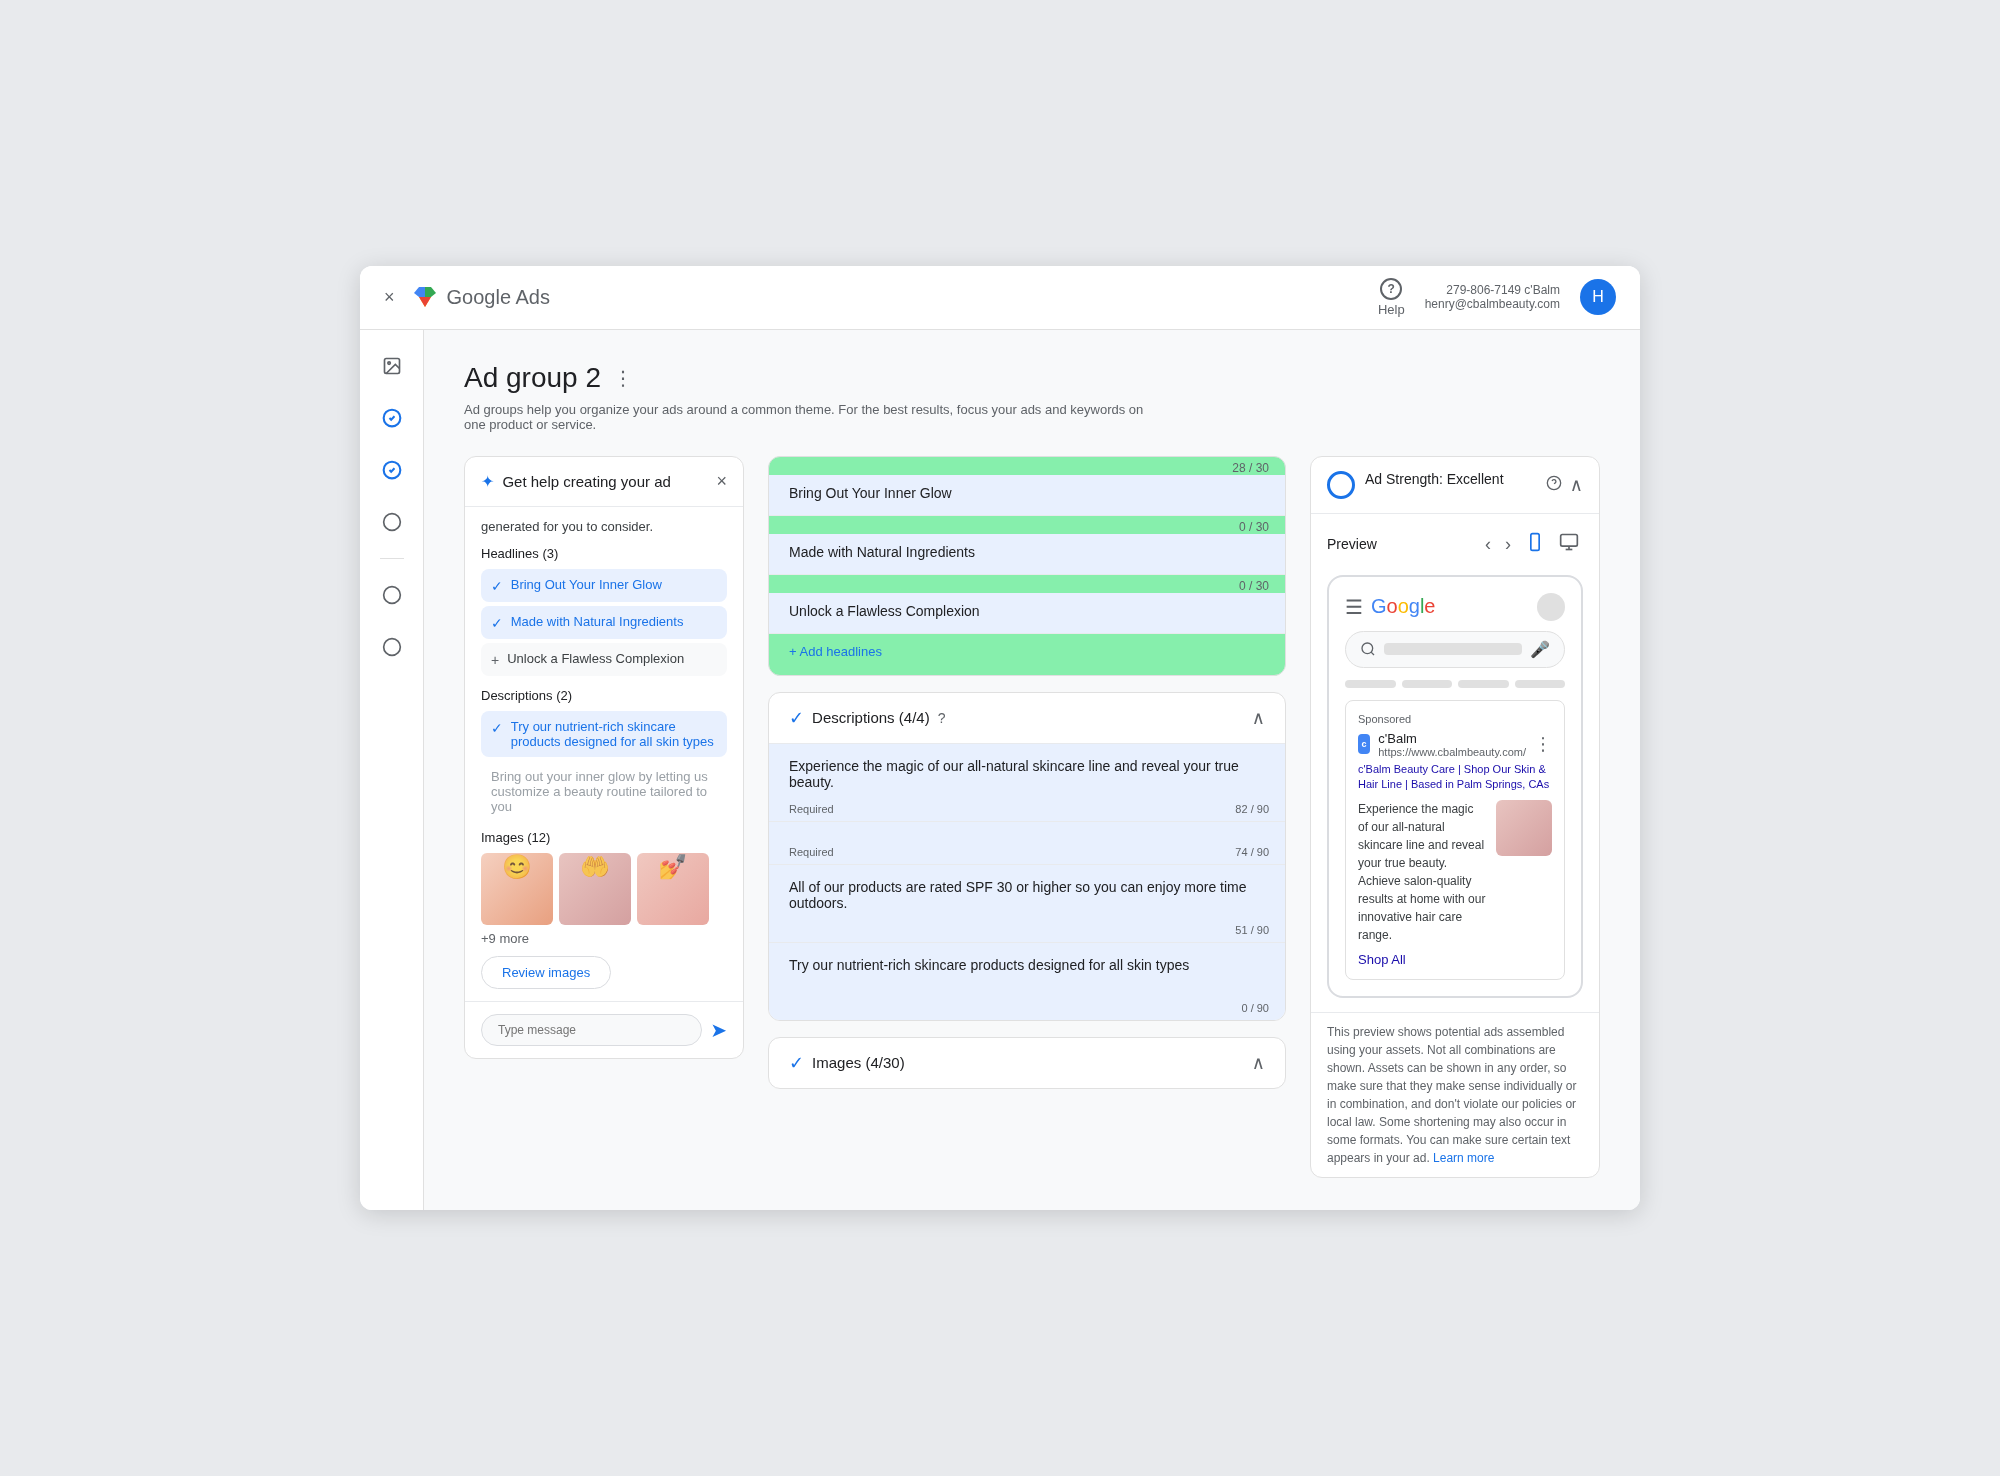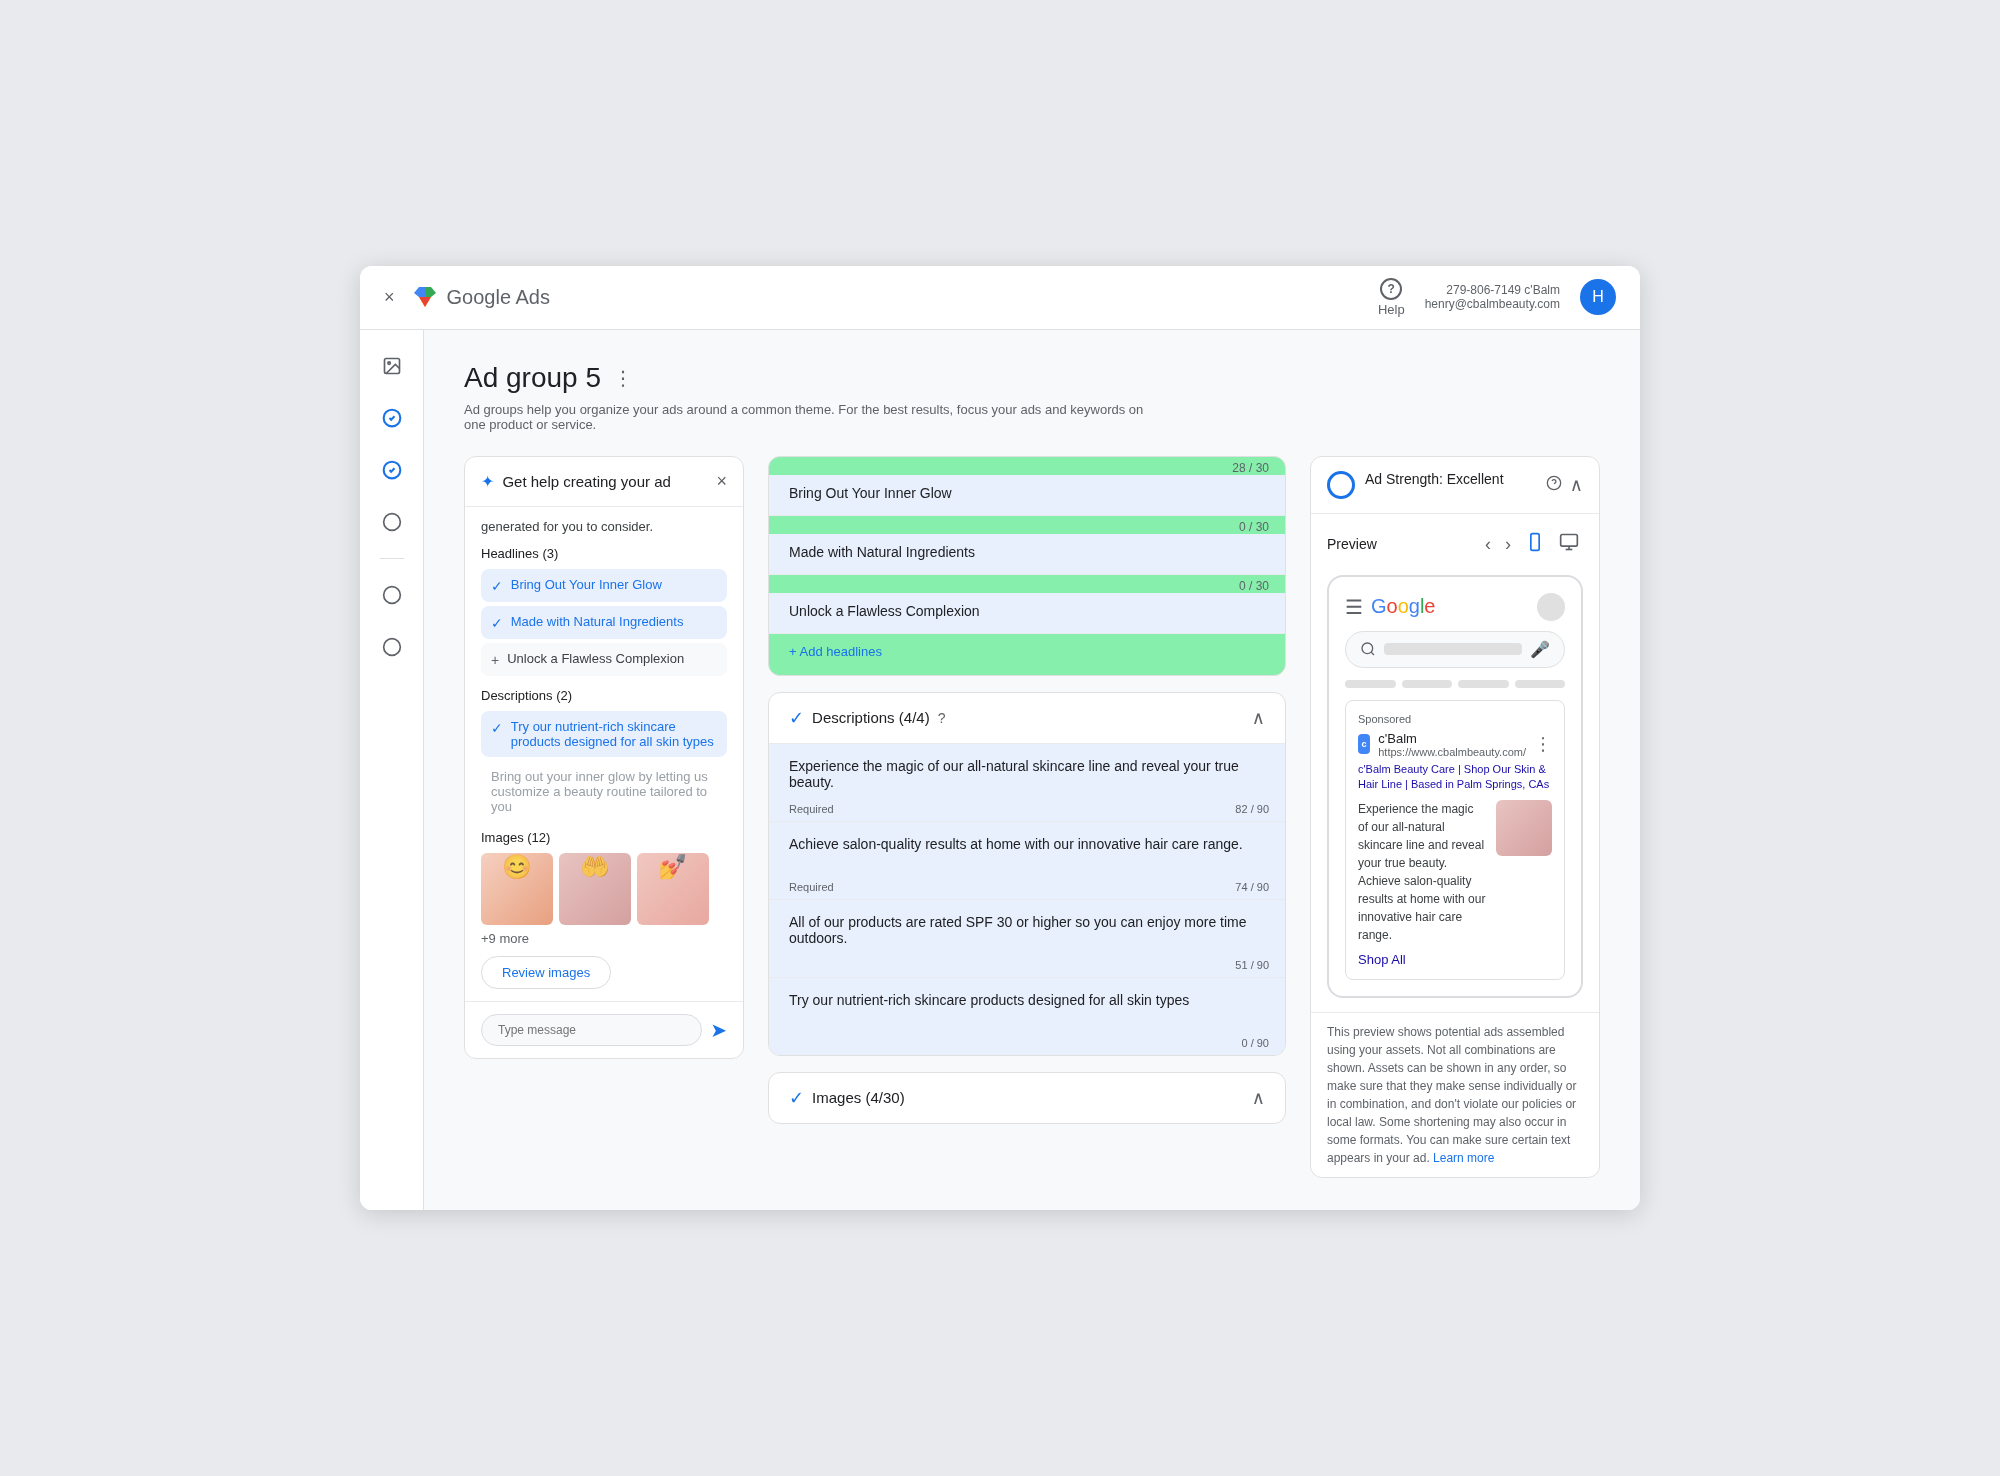--- a/index.html
+++ b/index.html
@@ -221,21 +221,21 @@
       <div class="sidebar-icon">
         <svg width="20" height="20" viewBox="0 0 24 24" fill="none" stroke="#5f6368" stroke-width="2">
             <circle cx="12" cy="12" r="10"></circle>
           </svg>
       </div>
     </div>
 
     <div class="content">
       <div class="page-header">
         <div class="page-title-row">
-          <h1 class="page-title">Ad group 5</h1>
+          <h1 class="page-title">Ad group 2</h1>
           <span class="more-icon">⋮</span>
         </div>
         <p class="page-subtitle">Ad groups help you organize your ads around a common theme. For the best results, focus your ads and keywords on one product or service.</p>
       </div>
 
       <div class="two-panel">
 
         <div class="left-panel">
           <div class="chat-panel">
             <div class="chat-header">
@@ -328,21 +328,20 @@
 
             <div style="position:relative; border-top: 1px solid #e8eaed; padding: 14px 20px 28px; background:#e8f0fe;">
               <textarea rows="2" style="width: 100%; border: none; outline: none; font-size: 14px; background: rgb(232, 240, 254); color: rgb(32, 33, 36); resize: none; font-family: Arial, sans-serif;">Experience the magic of our all-natural skincare line and reveal your true beauty.</textarea>
               <div style="display:flex; justify-content:space-between; position:absolute; bottom:6px; left:20px; right:16px;">
                 <span style="font-size:11px; color:#5f6368;">Required</span>
                 <span style="font-size:11px; color:#5f6368;">82 / 90</span>
               </div>
             </div>
 
             <div style="position:relative; border-top: 1px solid #e8eaed; padding: 14px 20px 28px; background:#e8f0fe;">
-              <textarea rows="2" style="width: 100%; border: none; outline: none; font-size: 14px; background: rgb(232, 240, 254); color: rgb(32, 33, 36); resize: none; font-family: Arial, sans-serif;">Achieve salon-quality results at home with our innovative hair care range.</textarea>
               <div style="display:flex; justify-content:space-between; position:absolute; bottom:6px; left:20px; right:16px;">
                 <span style="font-size:11px; color:#5f6368;">Required</span>
                 <span style="font-size:11px; color:#5f6368;">74 / 90</span>
               </div>
             </div>
 
             <div style="position:relative; border-top: 1px solid #e8eaed; padding: 14px 20px 28px; background:#e8f0fe;">
               <textarea rows="2" style="width: 100%; border: none; outline: none; font-size: 14px; background: rgb(232, 240, 254); color: rgb(32, 33, 36); resize: none; font-family: Arial, sans-serif;">All of our products are rated SPF 30 or higher so you can enjoy more time outdoors.</textarea>
               <div style="display:flex; justify-content:space-between; position:absolute; bottom:6px; left:20px; right:16px;">
                 <span style="font-size:11px; color:#5f6368;"></span>

